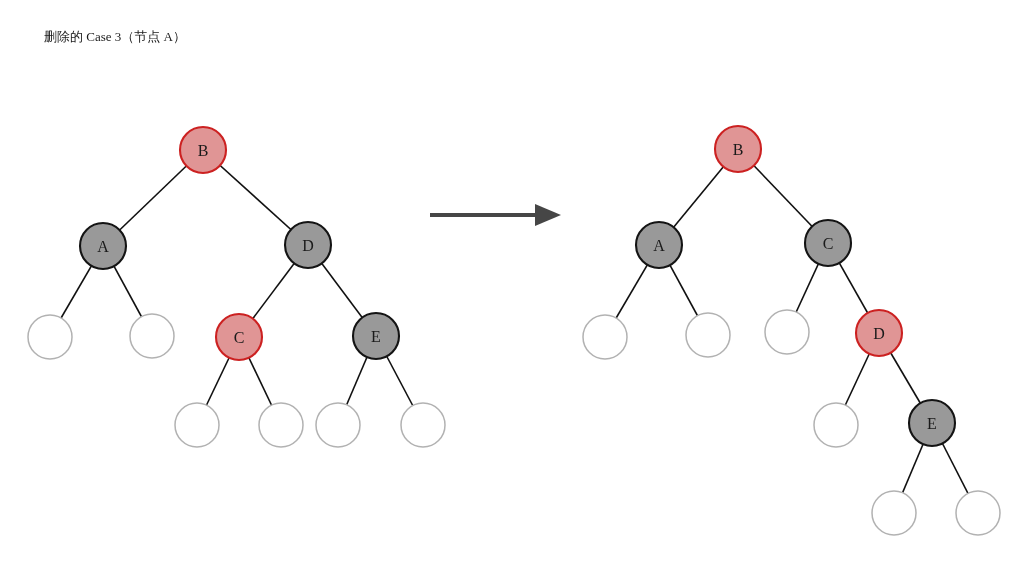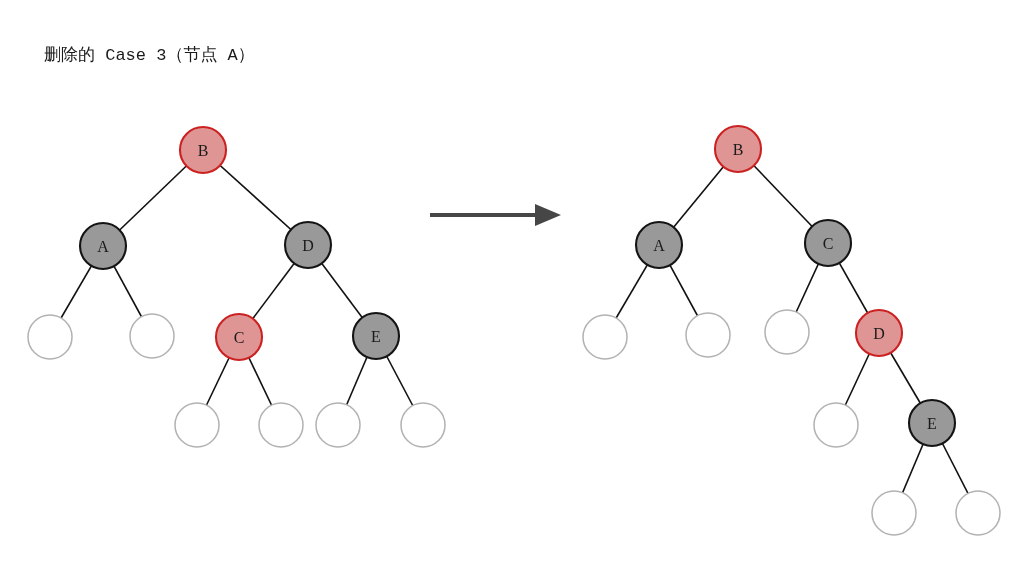--- a/index.html
+++ b/index.html
@@ -14,26 +14,25 @@
   .stage {
     position: relative;
     width: 1023px;
     height: 587px;
     background: #ffffff;
   }
   .diagram-title {
     position: absolute;
     left: 44px;
     top: 29px;
-    font-size: 17px;
+    font-size: 13px;
     line-height: 1.2;
     color: #1a1a1a;
-    font-family: Liberation Mono, monospace;
+    font-family: Liberation Serif, serif;
     white-space: nowrap;
-    margin-top: 17px;
   }
   svg.tree-svg {
     position: absolute;
     left: 0;
     top: 0;
   }
   svg.tree-svg text {
     font-family: "Liberation Serif", "DejaVu Serif", serif;
     font-size: 16px;
     fill: #1a1a1a;

